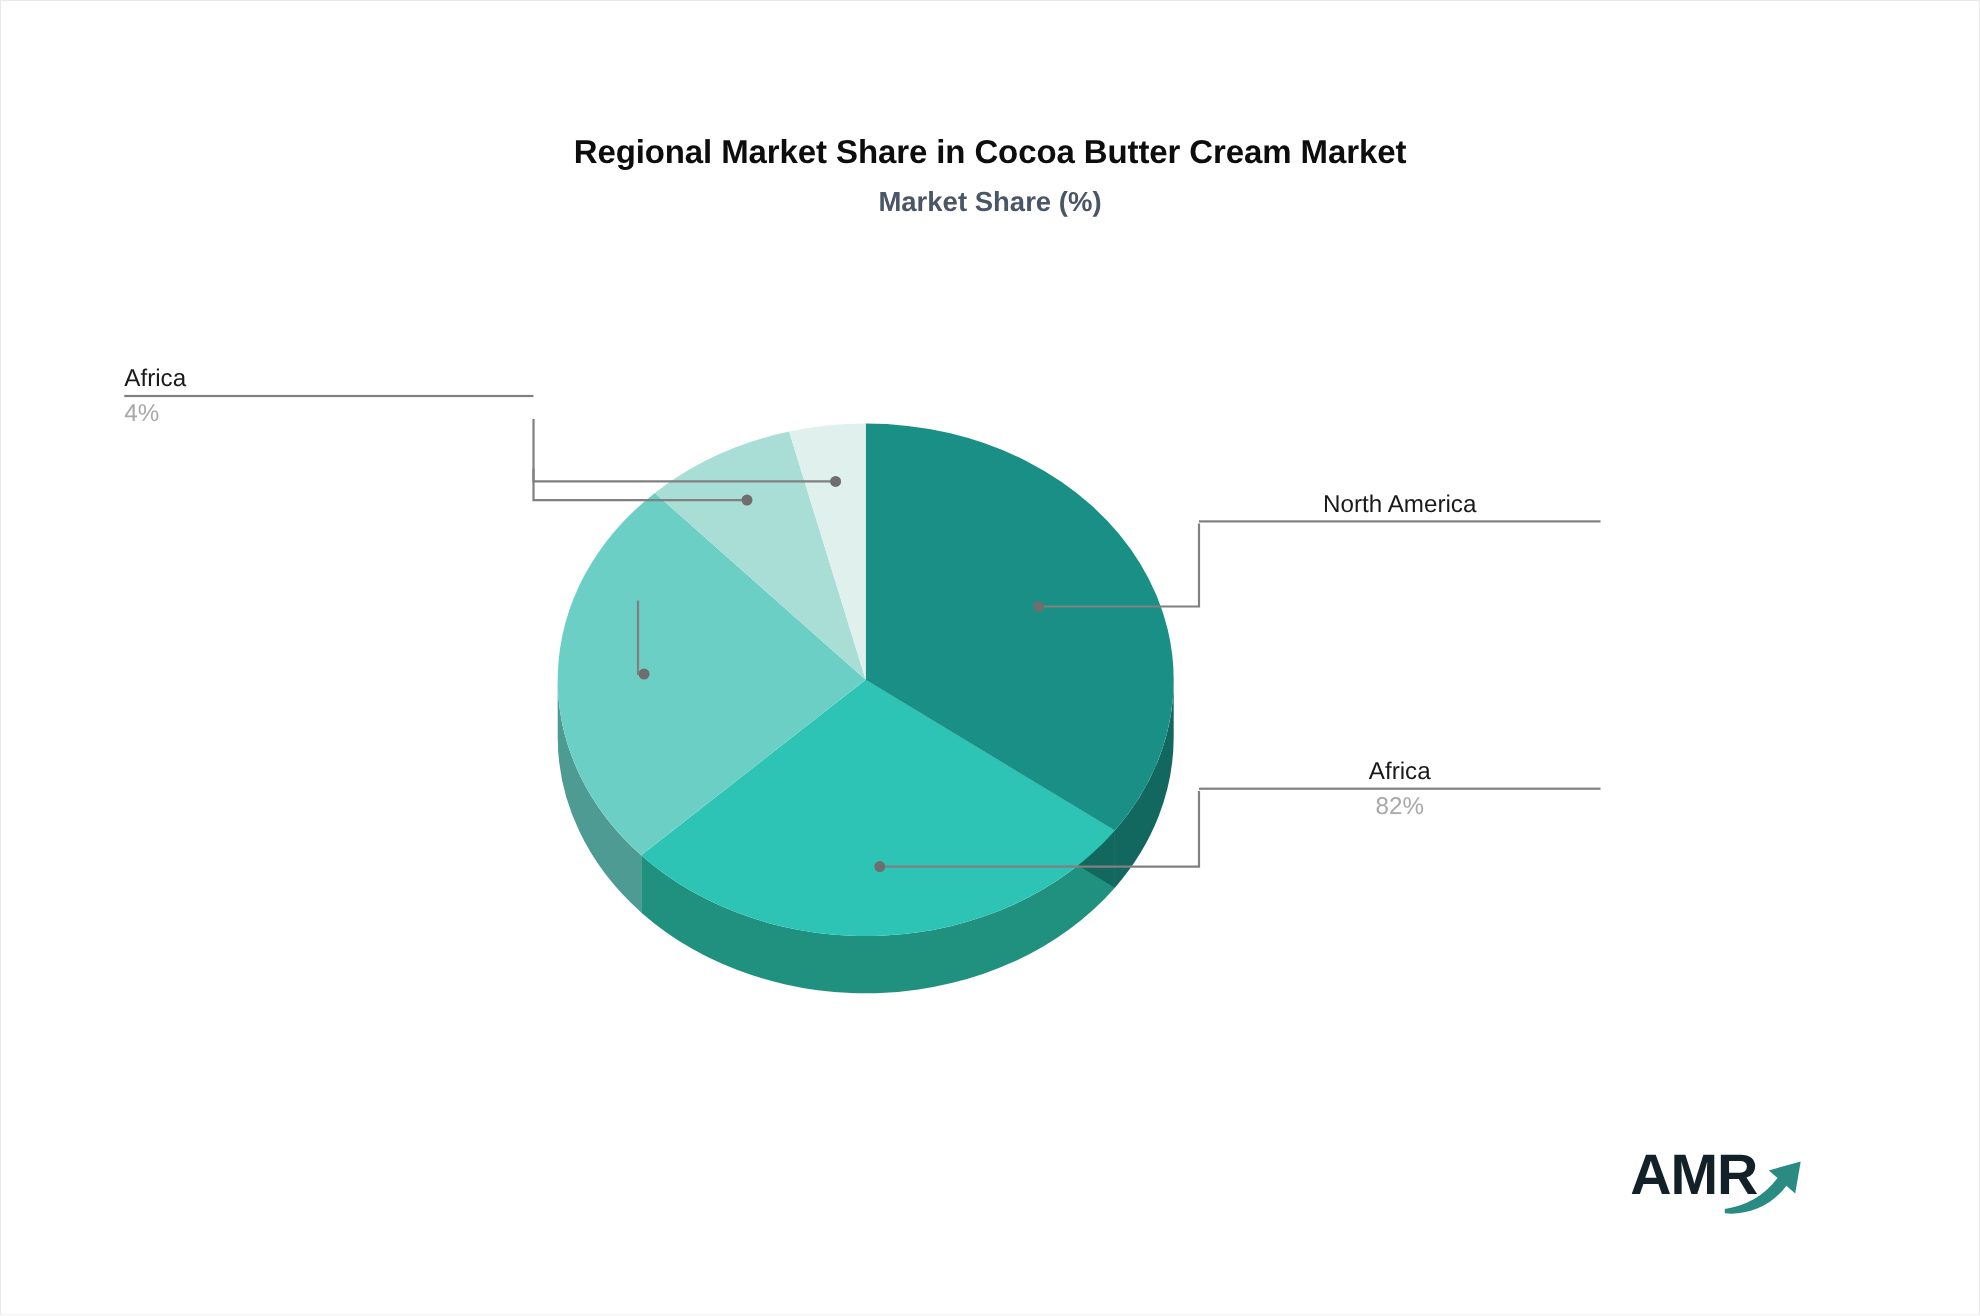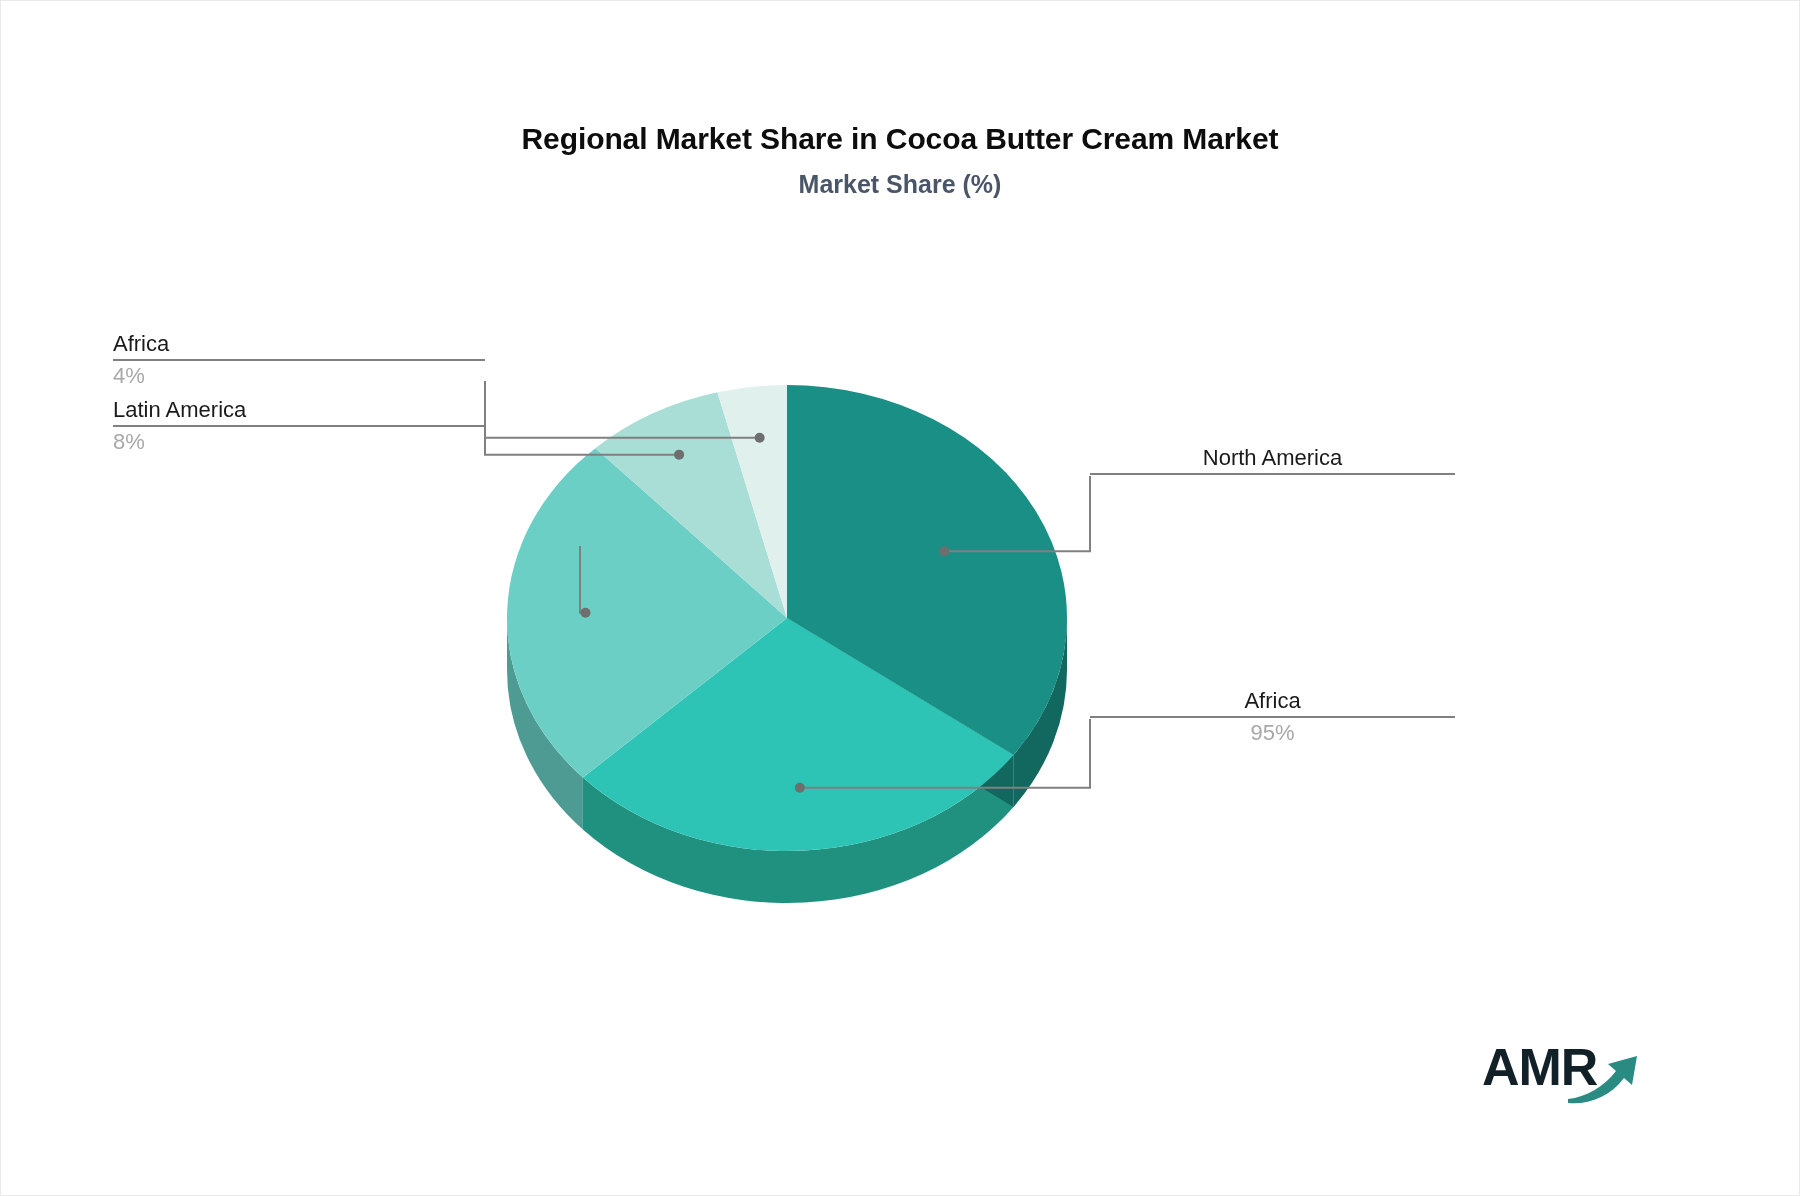--- a/index.html
+++ b/index.html
@@ -120,36 +120,31 @@
         <circle cx="799.8343821917916" cy="787.7543662383647" r="5" fill="#6e6e6e"></circle>
       </g>
   </svg>
 
   <div class="callout left" style="left:113px; top:329px; width:372px;">
     <div class="name">Africa</div>
     <div class="rule"></div>
     <div class="value">4%</div>
   </div>
 
-  <div class="callout left" style="left:113px; top:395px; width:372px;">
-    <div class="name">Latin America</div>
-    <div class="rule"></div>
-    <div class="value">8%</div>
-  </div>
 
 
   <div class="callout right" style="left:1090px; top:443px; width:365px;">
     <div class="name">North America</div>
     <div class="rule"></div>
   </div>
 
   <div class="callout right" style="left:1090px; top:686px; width:365px;">
     <div class="name">Africa</div>
     <div class="rule"></div>
-    <div class="value">95%</div>
+    <div class="value">82%</div>
   </div>
 
   <svg id="amr-logo" viewBox="0 0 180 70">
     <text x="0" y="50" id="amr-text" font-family="Liberation Sans, sans-serif" font-size="52" font-weight="bold" letter-spacing="-1" fill="#122028">AMR</text>
     <path id="amr-arrow" d="M 86 64 C 104 62 122 52 134 36 L 126 29 L 155 21 L 150 50 L 142 43 C 128 62 106 70 86 68 Z" fill="#2a8b83"></path>
   </svg>
 
 </div>
 
 </body></html>

